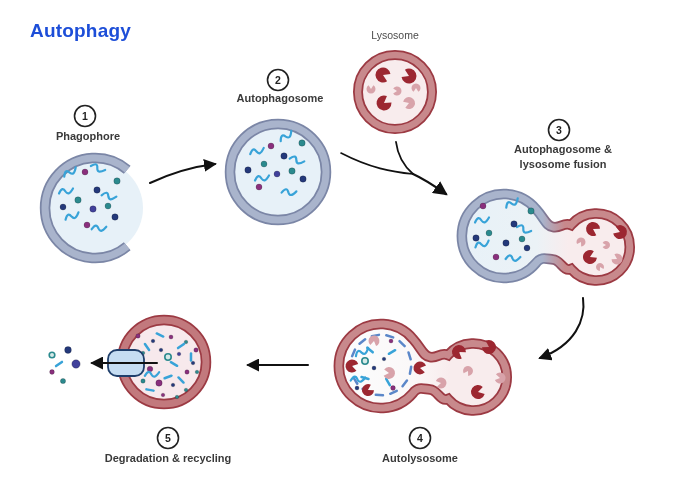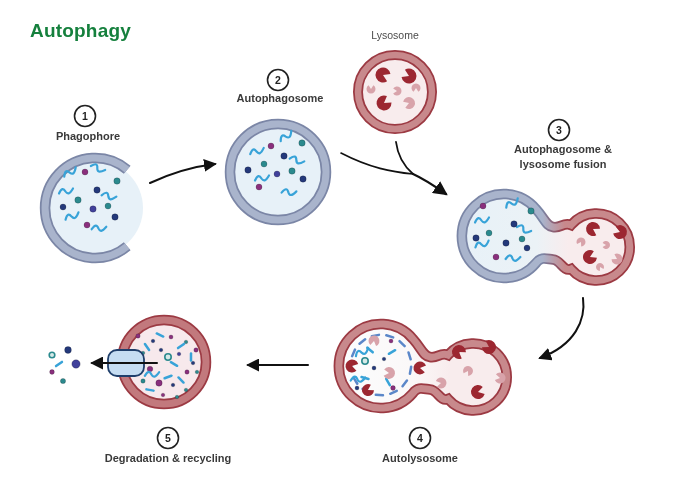--- a/index.html
+++ b/index.html
@@ -1,18 +1,18 @@
 <!DOCTYPE html>
 <html><head>
 <meta charset="utf-8">
 <style>
   html,body{margin:0;padding:0;background:#ffffff;}
   body{width:680px;height:501px;position:relative;font-family:"Liberation Sans",sans-serif;overflow:hidden;}
   .stage{position:absolute;left:0;top:0;width:680px;height:501px;}
-  .title{position:absolute;left:30px;top:20px;font-size:19px;font-weight:bold;color:#15803d;letter-spacing:.2px;}
+  .title{position:absolute;left:30px;top:20px;font-size:19px;font-weight:bold;color:#1d4ed8;letter-spacing:.2px;}
   svg{position:absolute;left:0;top:0;}
   text{font-family:"Liberation Sans",sans-serif;}
   .stepnum{font-size:10.5px;font-weight:bold;fill:#222;}
   .steplabel{font-size:11px;font-weight:bold;fill:#3a3a3a;}
   .plainlabel{font-size:10.5px;font-weight:normal;fill:#4c4c4c;}
 </style>
 </head>
 <body>
 
 <div class="stage">

